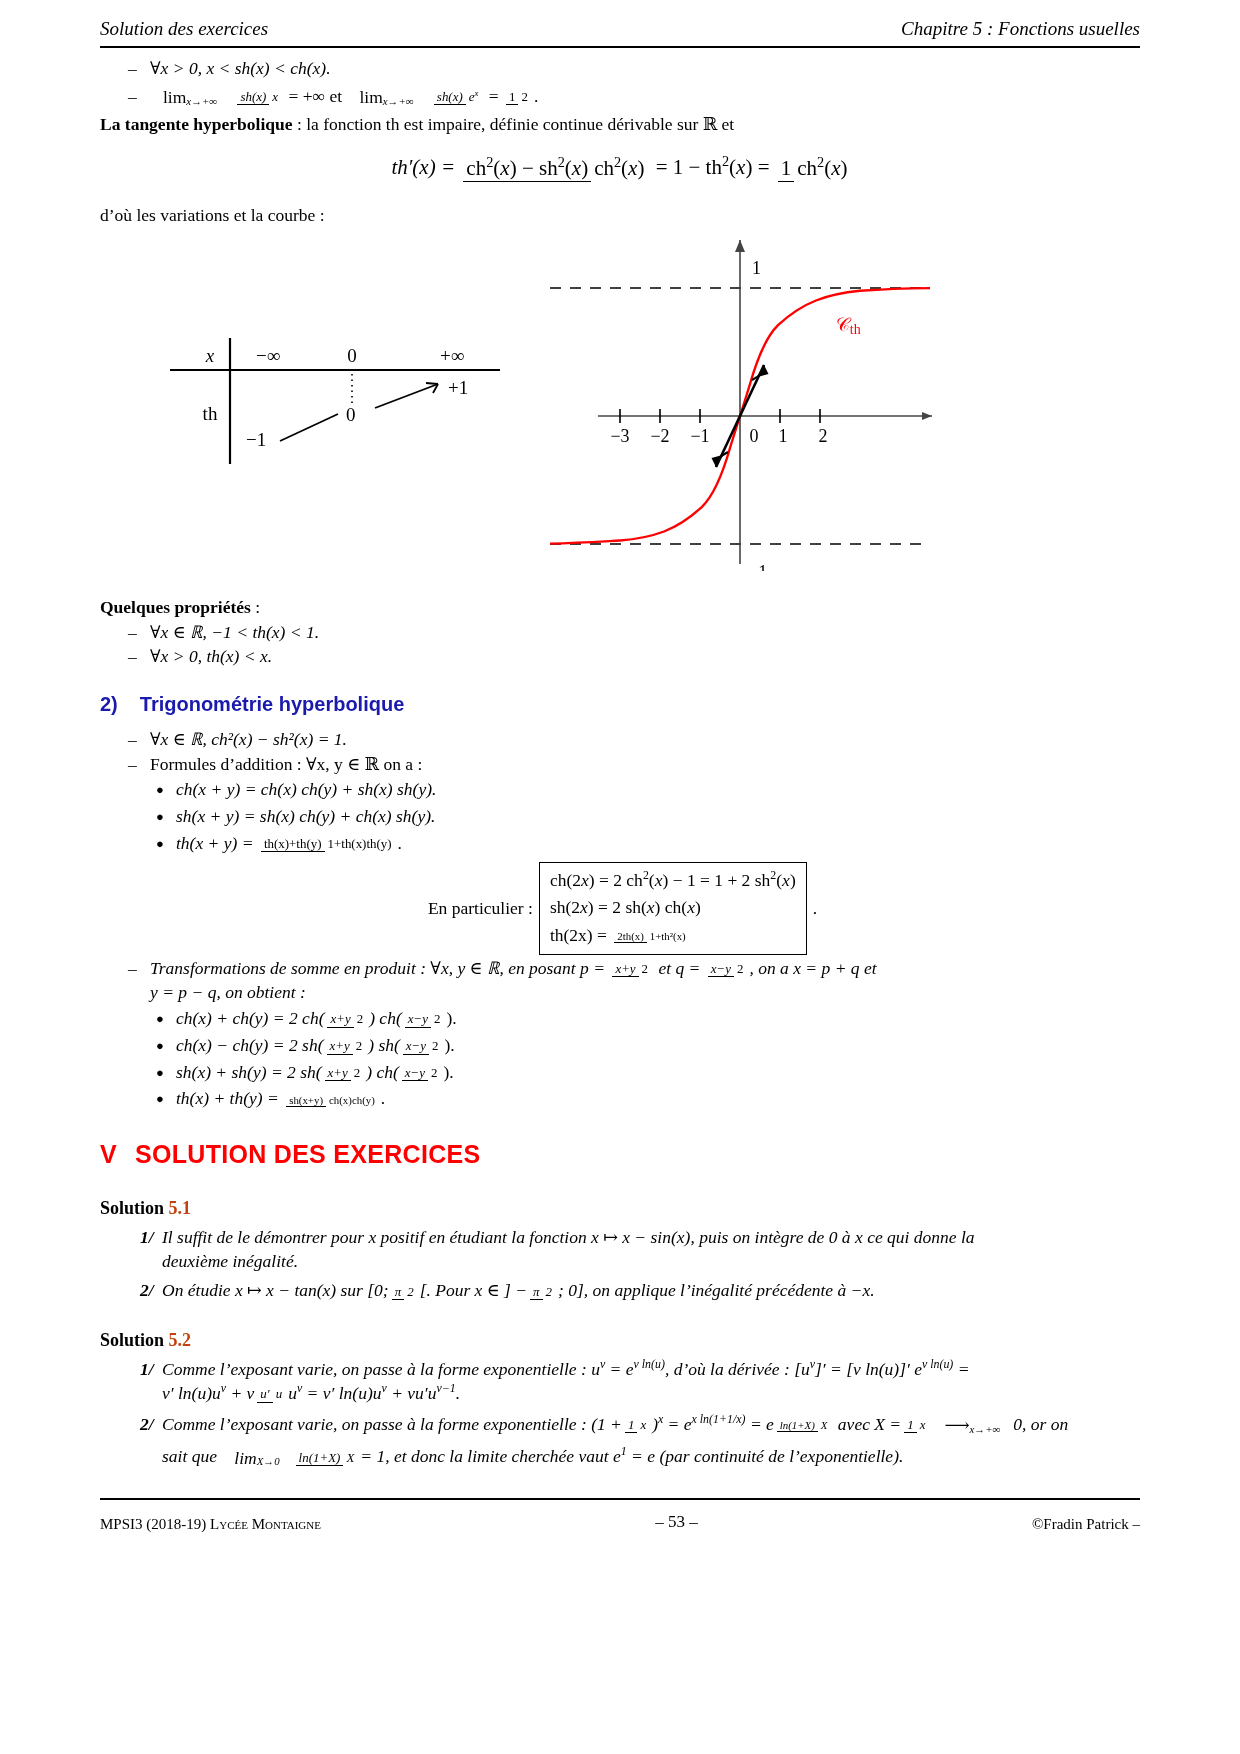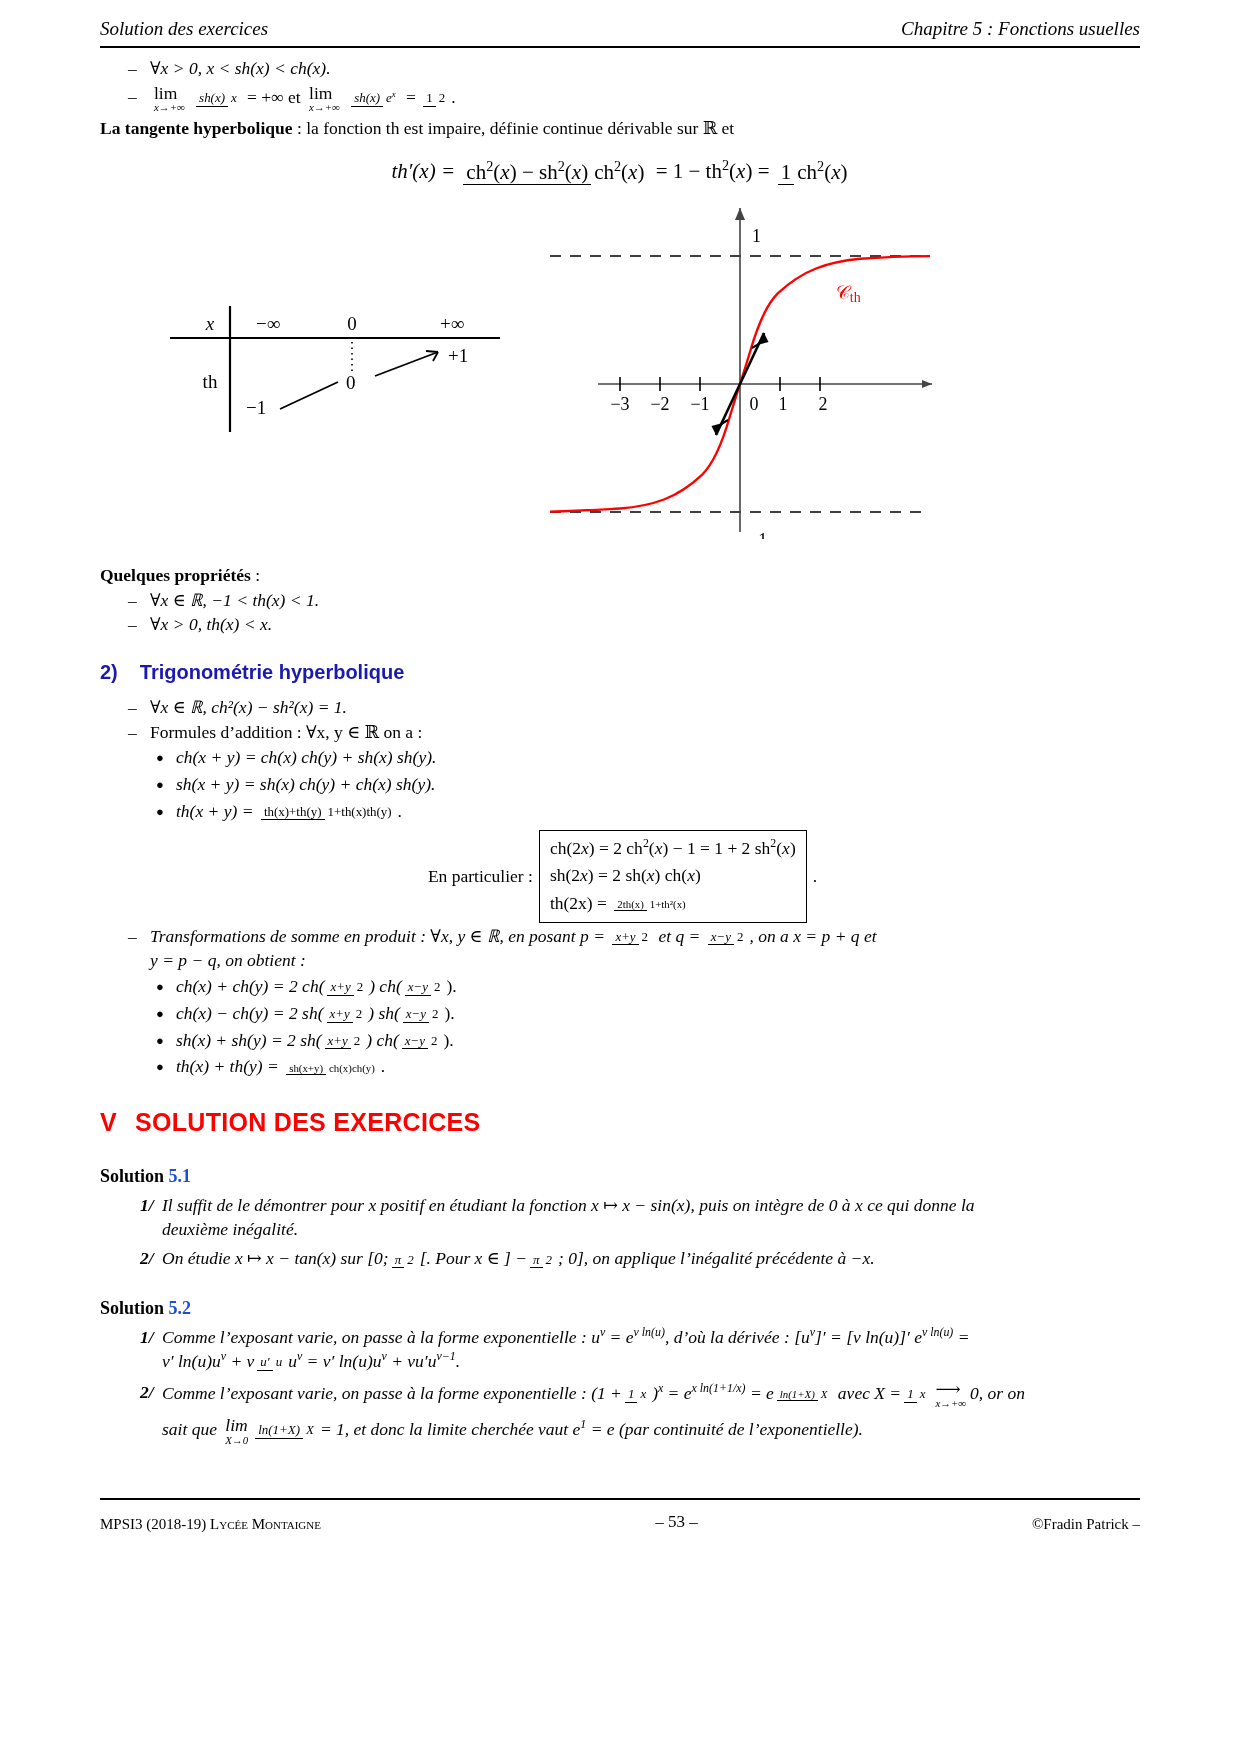--- a/index.html
+++ b/index.html
@@ -51,42 +51,42 @@
   .frac {
     display: inline-flex; flex-direction: row;
     vertical-align: middle; text-align: center;
     margin: 4px 3px; line-height: 1.12;
   }
   .frac > .num { border-bottom: 1.2px solid #000; padding: 0 3px; }
   .frac > .den { padding: 0 3px; }
   .fs { font-size: 0.74em; }
   .fxs { font-size: 0.62em; }
   .lim {
-    display: inline-flex; flex-direction: column; align-items: flex-start;
-    vertical-align: middle; line-height: 1.0; margin: 0 4px;
+    display: inline-flex; flex-direction: row; align-items: flex-end;
+    vertical-align: middle; line-height: 1.0; margin: 0 13px;
   }
   .lim > .lo { font-size: 0.62em; }
   .bigeq { font-size: 21px; margin: 16px 0 10px 0; }
   
   .h-sub {
     color: #1a1aae; font-weight: bold;
     font-family: "Liberation Sans", sans-serif;
     font-size: 20px;
     margin: 22px 0 10px 0;
     display: flex; gap: 22px;
   }
   .h-main {
     color: #ff0000; font-weight: bold;
     font-family: "Liberation Sans", sans-serif;
     font-size: 25px; letter-spacing: 0.3px;
     margin: 26px 0 8px 0;
     display: flex; gap: 18px;
   }
   .sol-head { font-weight: bold; margin-top: 24px; font-size: 18px; }
-  .sol-head .num { color: #1d4ed8; }
+  .sol-head .num { color: #c2410c; }
   .sol-body { font-style: italic; margin-left: 40px; margin-top: 2px; }
   .sol-body .tag { font-weight: bold; font-style: italic; }
   .sol-para { display: flex; margin-top: 6px; }
   .sol-para > .tag { flex: 0 0 22px; }
   .sol-para > .txt { flex: 1 1 auto; }
   
   .figrow { position: relative; height: 360px; margin-top: 4px; }
   .vartable { position: absolute; left: 70px; top: 105px; }
   .graphbox { position: absolute; left: 440px; top: -5px; }
   
@@ -164,20 +164,21 @@
         <span class="num">ch<span class="sup">2</span>(<i>x</i>) − sh<span class="sup">2</span>(<i>x</i>)</span>
         <span class="den">ch<span class="sup">2</span>(<i>x</i>)</span>
       </span>
       <span>= 1 − th<span class="sup">2</span>(<i>x</i>) =</span>
       <span class="frac">
         <span class="num">1</span>
         <span class="den">ch<span class="sup">2</span>(<i>x</i>)</span>
       </span>
     </div>
 
+    <div style="margin-top:18px;">d’où les variations et la courbe :</div>
 
     <div class="figrow">
 
       <div class="vartable">
         <svg width="330" height="130" viewBox="0 0 330 130">
 
           <line x1="60" y1="2" x2="60" y2="128" stroke="#000" stroke-width="2.2"></line>
 
           <line x1="0" y1="34" x2="330" y2="34" stroke="#000" stroke-width="2.2"></line>
 

